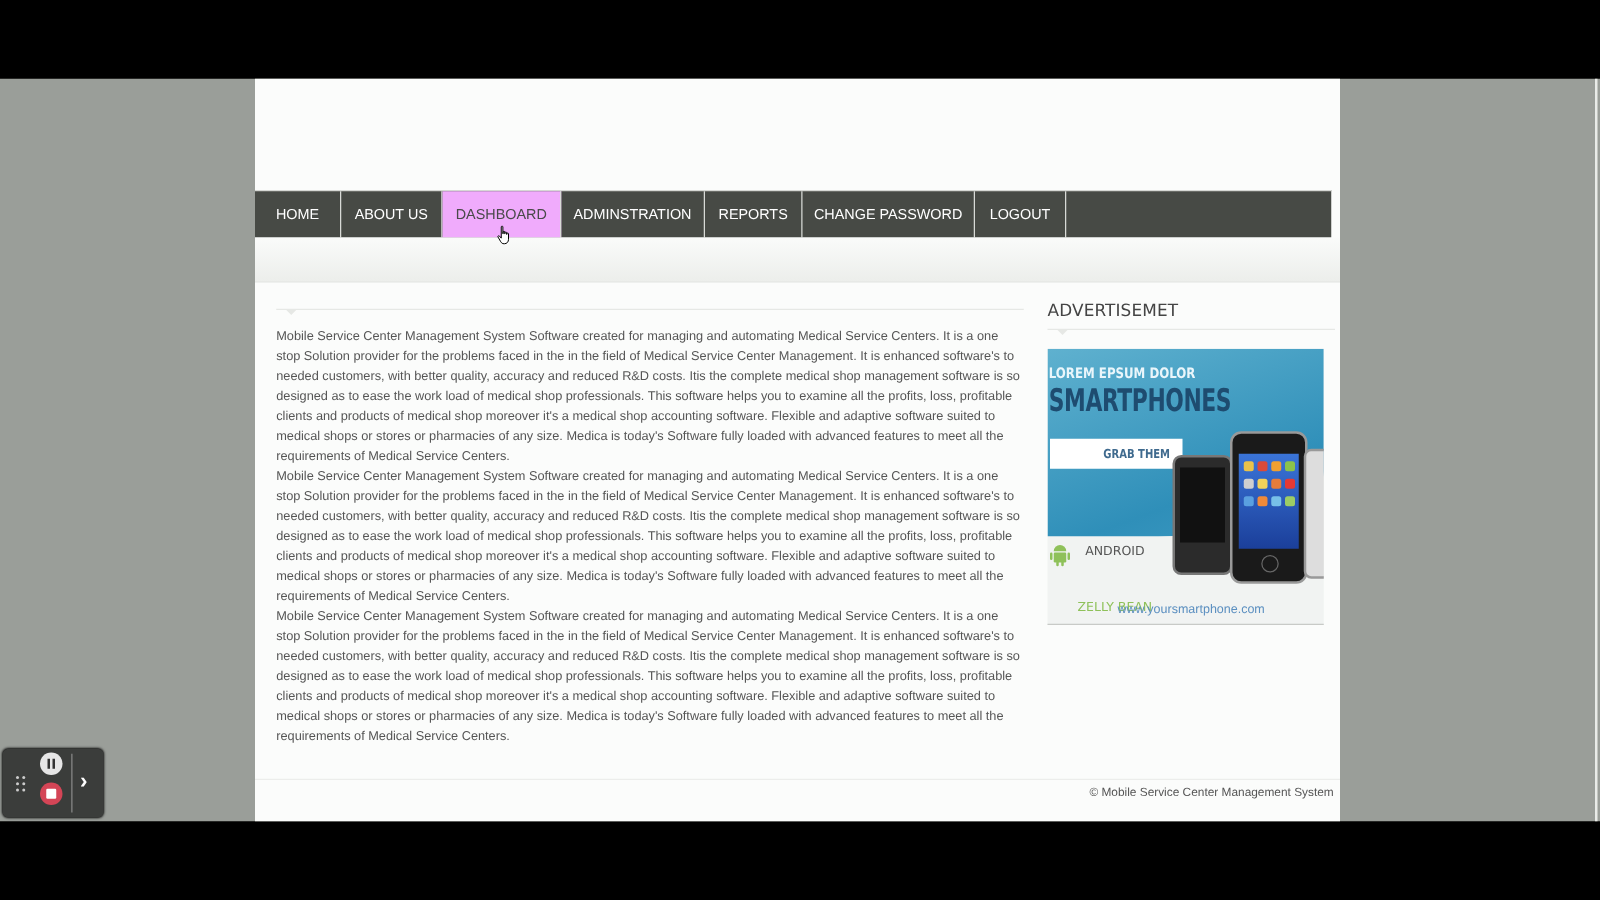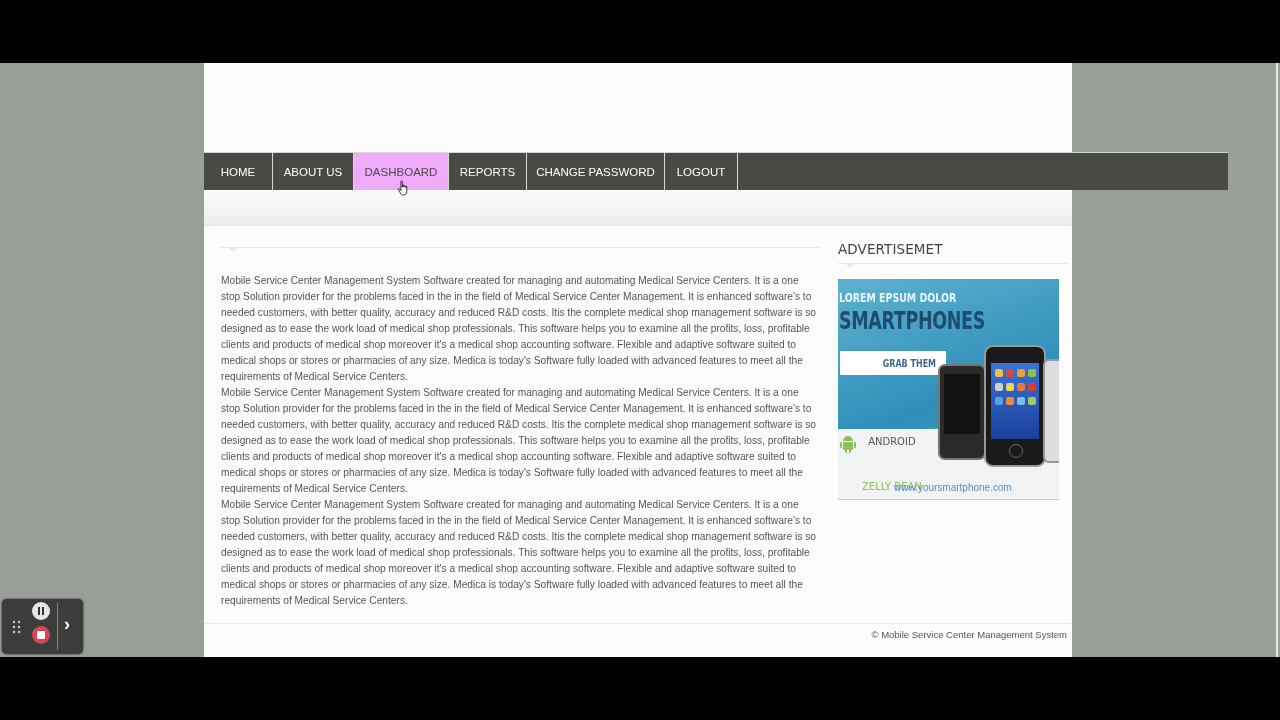--- a/index.html
+++ b/index.html
@@ -3,30 +3,30 @@
 <meta charset="utf-8">
 <style>
   html,body{margin:0;padding:0;}
   body{width:1280px;height:720px;background:#000;position:relative;overflow:hidden;font-family:"Liberation Sans",sans-serif;}
   .viewport{position:absolute;left:0;top:63px;width:1280px;height:594px;background:#9a9e99;}
   .vscroll{position:absolute;right:2px;top:0;width:2px;height:594px;background:#e9ebe8;}
   .page{position:absolute;left:204px;top:0;width:868px;height:594px;background:#fbfcfb;}
   .header{position:absolute;left:0;top:0;width:868px;height:88px;background:#474a45;}
   .site-title{position:absolute;left:12px;top:22px;color:#fff;font-family:"Liberation Serif",serif;font-size:28px;font-variant:small-caps;letter-spacing:0.4px;white-space:nowrap;}
   .welcome{position:absolute;left:674px;top:24px;color:#fff;font-weight:bold;font-size:12.5px;white-space:nowrap;}
-  .nav{position:absolute;left:0;top:89px;width:1024px;height:37px;background:#474a45;border-top:1px solid #d6d8d4;display:flex;}
+  .nav{position:absolute;left:0;top:89px;width:861px;height:37px;background:#474a45;border-top:1px solid #d6d8d4;display:flex;}
   .nav-item{height:37px;box-sizing:border-box;display:flex;align-items:center;justify-content:center;color:#fff;font-size:11.5px;border-right:1px solid #d8dad6;cursor:pointer;white-space:nowrap;}
   .nav-item.active{background:#f0abfc;color:#4a4a4a;}
   .subbar{position:absolute;left:0;top:127px;width:868px;height:35px;background:linear-gradient(#fafbfa,#eceeeb);border-bottom:1px solid #e2e4e1;}
   .main{position:absolute;left:17px;top:178px;width:598px;}
   h2{margin:0;font-family:"DejaVu Sans",sans-serif;font-size:13.5px;font-weight:normal;color:#444;letter-spacing:0.1px;}
   .rule{height:1px;background:#e6e8e5;margin-top:6px;position:relative;}
   .rule::after{content:"";position:absolute;left:8px;top:1px;width:0;height:0;border-left:4px solid transparent;border-right:4px solid transparent;border-top:4px solid #e6e8e5;}
   .para{margin:0;font-size:10.2px;line-height:16px;color:#555;width:598px;}
-  .paras{margin-top:25px;}
+  .paras{margin-top:14px;}
   .side{position:absolute;left:634px;top:178px;width:230px;}
   .ad{margin-top:15px;width:221px;height:220px;position:relative;overflow:hidden;background:#f1f3f2;border-bottom:1px solid #c8cac7;}
   .ad-top{position:absolute;left:0;top:0;width:221px;height:150px;background:linear-gradient(160deg,#5fb1cf,#2f8fb9 70%,#3d9ac2);border-radius:0 0 60% 0/0 0 35% 0;}
   .ad-lorem{position:absolute;left:1px;top:12px;color:#eaf6fb;font-family:"DejaVu Sans",sans-serif;font-weight:bold;font-size:11.5px;transform:scaleX(0.82);transform-origin:left;white-space:nowrap;}
   .ad-smart{position:absolute;left:1px;top:27px;color:#1e4c70;font-family:"DejaVu Sans",sans-serif;font-weight:bold;font-size:25px;transform:scaleX(0.7);transform-origin:left;white-space:nowrap;letter-spacing:-0.5px;}
   .ad-grab{position:absolute;left:2px;top:72px;width:74px;height:24px;background:#fff;color:#3f6a8e;font-family:"DejaVu Sans",sans-serif;font-weight:bold;font-size:10px;display:flex;align-items:center;justify-content:center;padding-left:32px;}
   .ad-grab span{transform:scaleX(0.8);white-space:nowrap;}
   .phone1{position:absolute;left:100px;top:85px;width:44px;height:92px;background:#2b2b2b;border-radius:7px;border:2px solid #777;}
   .phone1 .scr{position:absolute;left:4px;top:8px;width:36px;height:60px;background:#111;}
   .phone2{position:absolute;left:146px;top:66px;width:58px;height:118px;background:#1a1a1a;border-radius:9px;border:2px solid #999;}
@@ -62,20 +62,23 @@
 
     <div class="nav">
       <div class="nav-item" style="width:69px">
           <span>HOME</span>
         </div>
       <div class="nav-item" style="width:81px">
           <span>ABOUT US</span>
         </div>
       <div class="nav-item active" style="width:95px">
           <span>DASHBOARD</span>
+        </div>
+      <div class="nav-item" style="width:115px">
+          <span>ADMINSTRATION</span>
         </div>
       <div class="nav-item" style="width:78px">
           <span>REPORTS</span>
         </div>
       <div class="nav-item" style="width:138px">
           <span>CHANGE PASSWORD</span>
         </div>
       <div class="nav-item" style="width:73px">
           <span>LOGOUT</span>
         </div>

